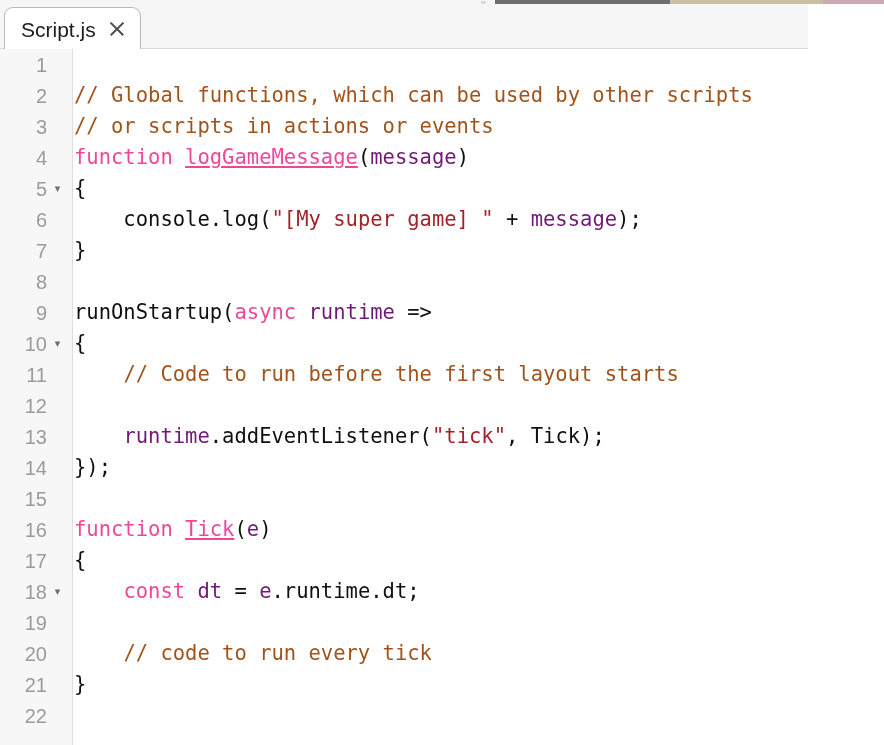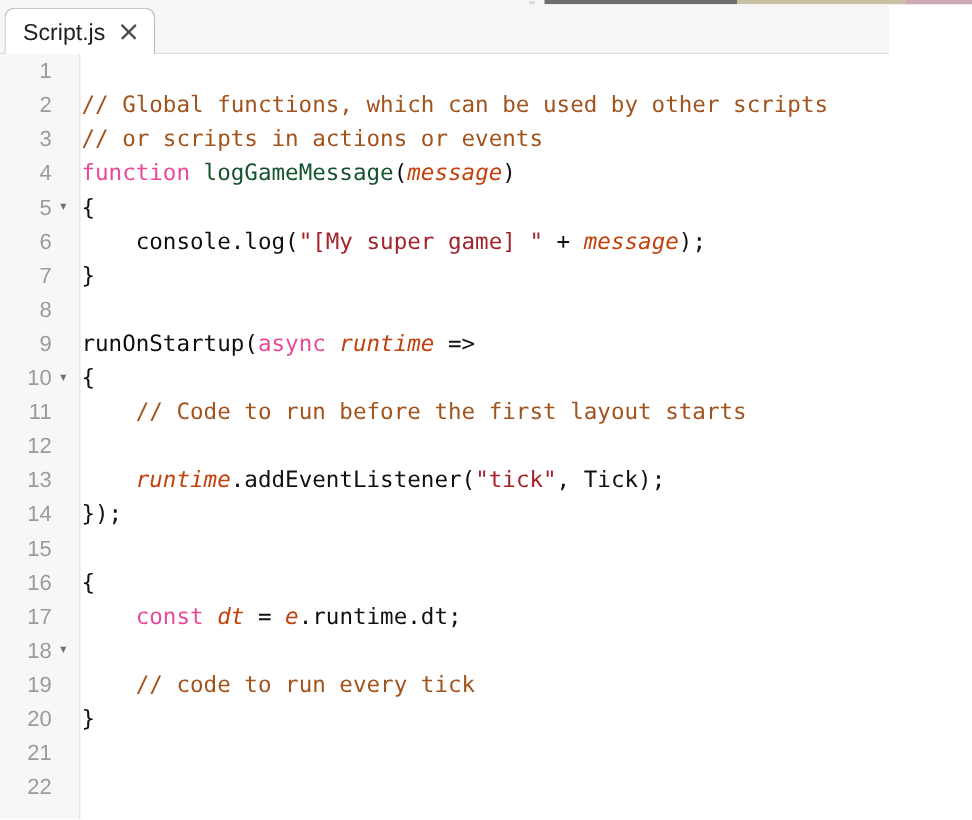--- a/index.html
+++ b/index.html
@@ -161,22 +161,22 @@
     font-family: "DejaVu Sans Mono", monospace;
     font-size: 20.5px;
     line-height: 1;
     white-space: pre;
     color: #101010;
     letter-spacing: 0px;
   }
 
   .tok-com { color: #a2531b; }
   .tok-key { color: #ec4899; }
-  .tok-fn  { color: #14532d; }
-  .tok-var { color: #c2410c; font-style: italic; }
+  .tok-fn  { color: #ec4899; text-decoration: underline; }
+  .tok-var { color: #701a75; }
   .tok-str { color: #a3232b; }
   .tok-pln { color: #101010; }
 </style>
 </head>
 <body>
 
 <div id="app">
 
   <div class="top-sliver">
     <div class="sliver-dot"></div>
@@ -323,20 +323,23 @@
         <div class="row">
           <span class="codeline"><span class="tok-pln">    </span><span class="tok-var">runtime</span><span class="tok-pln">.addEventListener(</span><span class="tok-str">"tick"</span><span class="tok-pln">, Tick);</span></span>
         </div>
         <div class="row">
           <span class="codeline"><span class="tok-pln">});</span></span>
         </div>
         <div class="row">
           <span class="codeline">&nbsp;</span>
         </div>
         <div class="row">
+          <span class="codeline"><span class="tok-key">function</span><span class="tok-pln"> </span><span class="tok-fn">Tick</span><span class="tok-pln">(</span><span class="tok-var">e</span><span class="tok-pln">)</span></span>
+        </div>
+        <div class="row">
           <span class="codeline"><span class="tok-pln">{</span></span>
         </div>
         <div class="row">
           <span class="codeline"><span class="tok-pln">    </span><span class="tok-key">const</span><span class="tok-pln"> </span><span class="tok-var">dt</span><span class="tok-pln"> = </span><span class="tok-var">e</span><span class="tok-pln">.runtime.dt;</span></span>
         </div>
         <div class="row">
           <span class="codeline">&nbsp;</span>
         </div>
         <div class="row">
           <span class="codeline"><span class="tok-pln">    </span><span class="tok-com">// code to run every tick</span></span>

